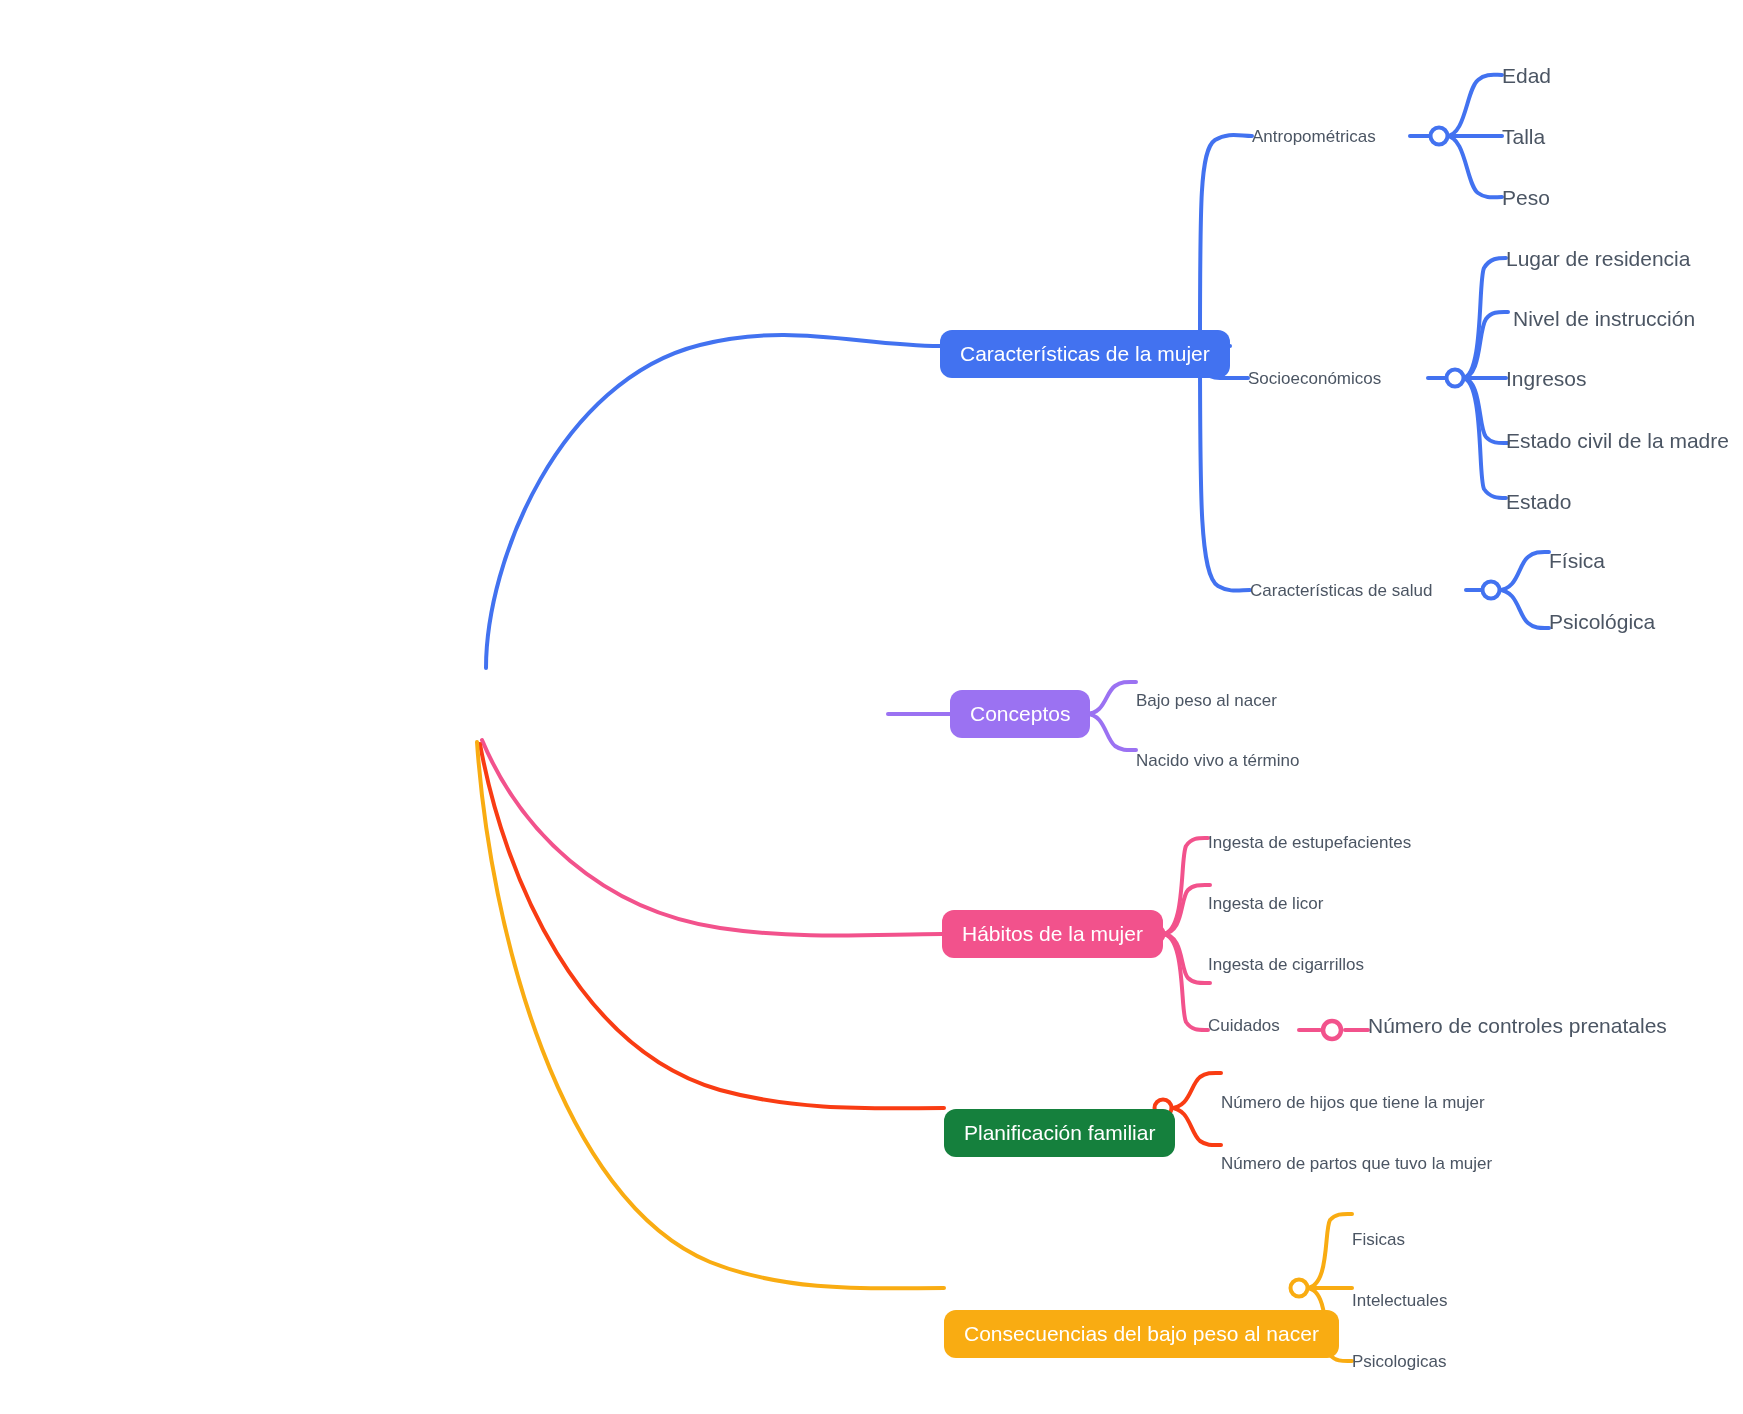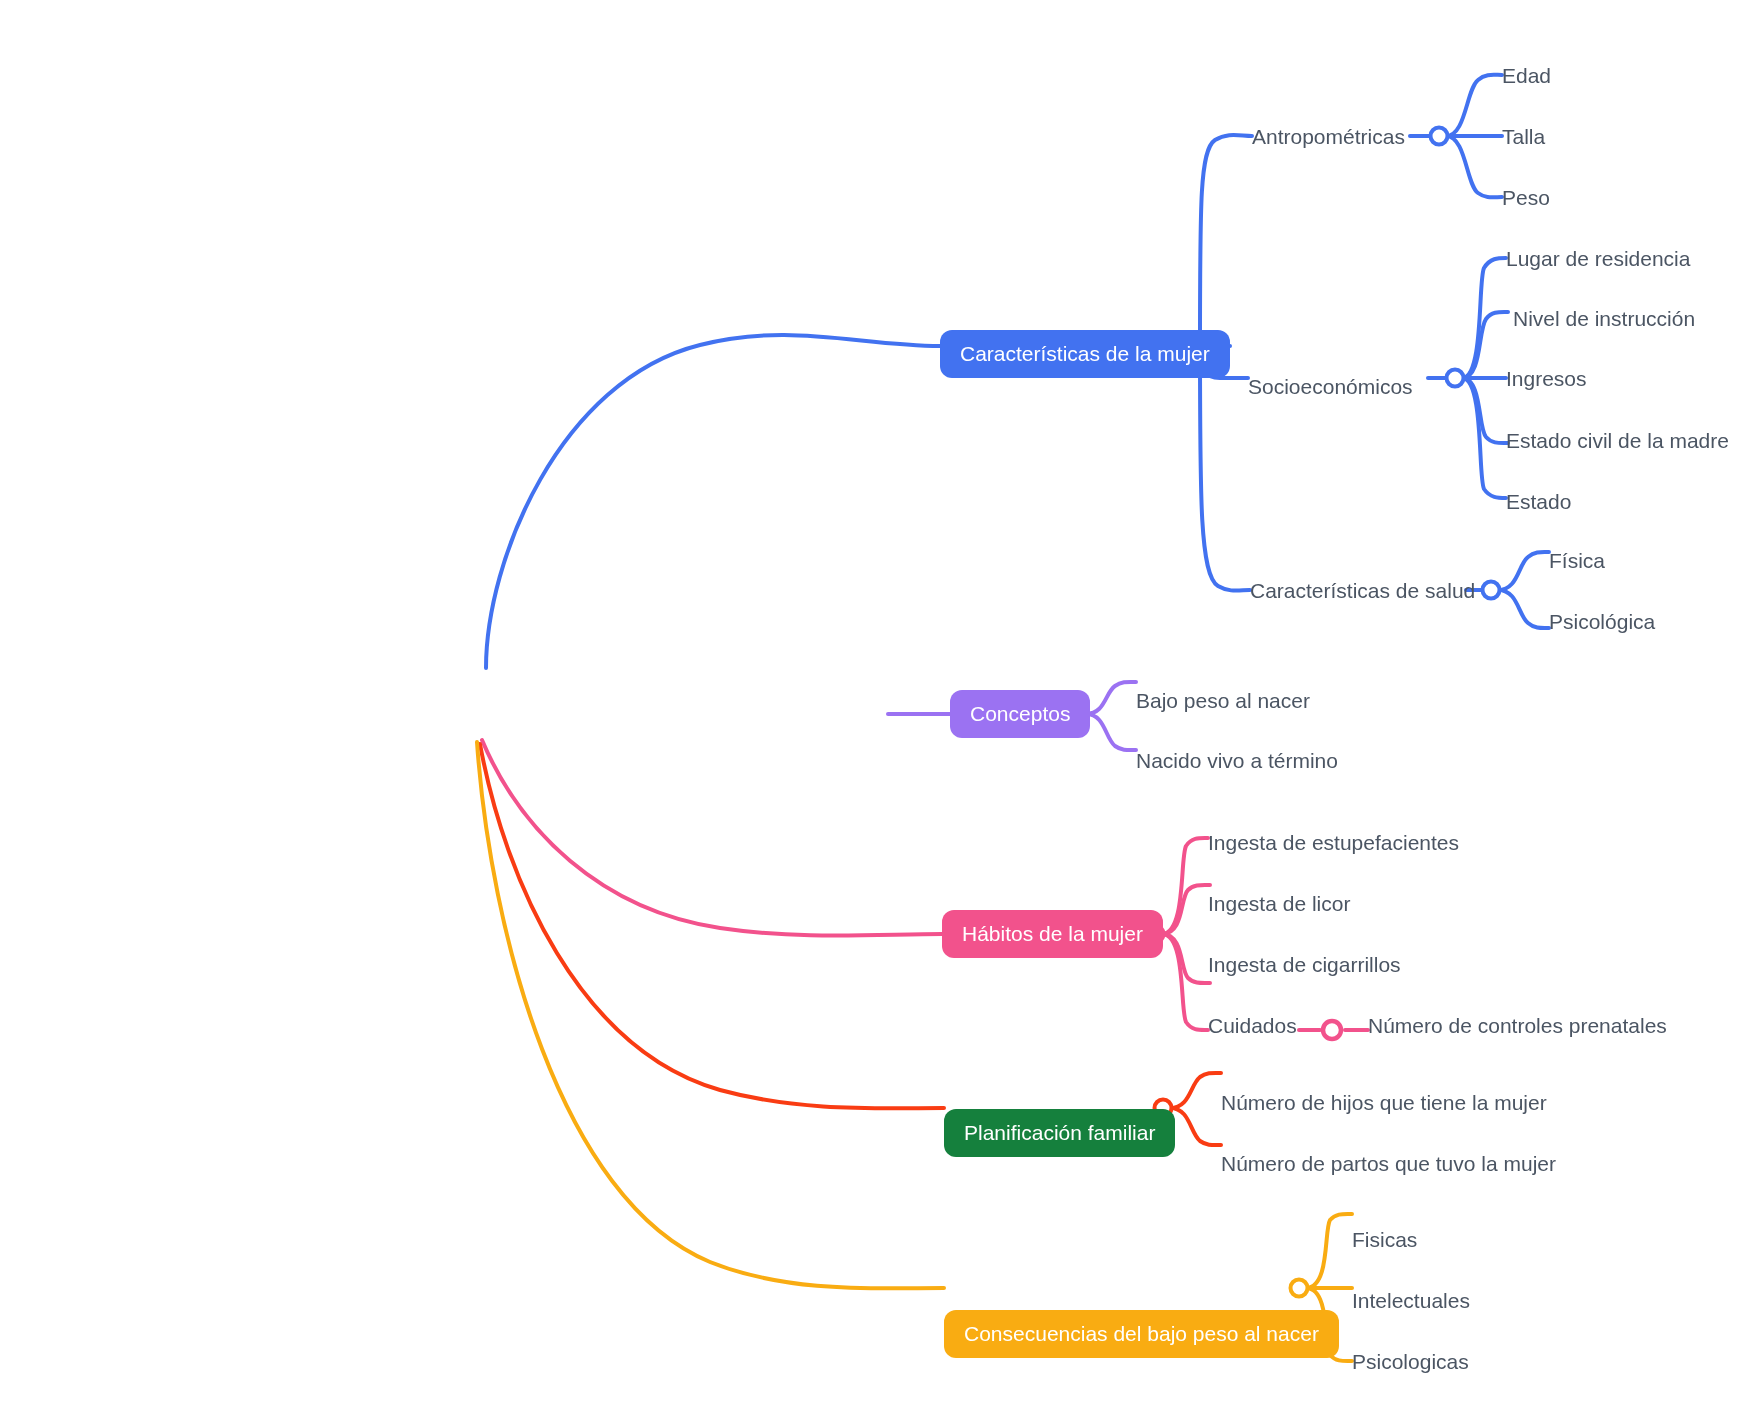--- a/index.html
+++ b/index.html
@@ -54,21 +54,21 @@
   .pill-pink   { background: #f2528c; }
   .pill-red    { background: #15803d; }
   .pill-orange { background: #f9ac12; }
 
   
   .txt {
     color: #4b5563;
     font-size: 21px;
     line-height: 1;
   }
-  .txt-l2 { font-size: 21px; }
+  .txt-l2 { font-size: 17px; }
   .txt-l3 { font-size: 21px; }
 </style>
 </head>
 <body>
 
 <div id="mindmap">
 
   <svg id="edges" viewBox="0 0 1743 1414" xmlns="http://www.w3.org/2000/svg">
 
     <path d="M 486,668 C 486,560 560,380 700,345 C 790,322 860,346 940,346" fill="none" stroke="#4272f0" stroke-width="4" stroke-linecap="round"></path>
@@ -135,21 +135,21 @@
   </svg>
 
 
   <div class="node pill pill-blue" style="left:940px; top:354px; transform:translateY(-50%);">Características de la mujer</div>
 
   <div class="node txt txt-l2" style="left:1252px; top:136px; transform:translateY(-50%);">Antropométricas</div>
   <div class="node txt txt-l3" style="left:1502px; top:75px; transform:translateY(-50%);">Edad</div>
   <div class="node txt txt-l3" style="left:1502px; top:136px; transform:translateY(-50%);">Talla</div>
   <div class="node txt txt-l3" style="left:1502px; top:197px; transform:translateY(-50%);">Peso</div>
 
-  <div class="node txt txt-l2" style="left:1248px; top:378px; transform:translateY(-50%);margin-top:8px;">Socioeconómicos</div>
+  <div class="node txt txt-l2" style="left:1248px; top:378px; transform:translateY(-50%);">Socioeconómicos</div>
   <div class="node txt txt-l3" style="left:1506px; top:258px; transform:translateY(-50%);">Lugar de residencia</div>
   <div class="node txt txt-l3" style="left:1506px; top:318px; transform:translateY(-50%);margin-left:7px;">Nivel de instrucción</div>
   <div class="node txt txt-l3" style="left:1506px; top:378px; transform:translateY(-50%);">Ingresos</div>
   <div class="node txt txt-l3" style="left:1506px; top:440px; transform:translateY(-50%);">Estado civil de la madre</div>
   <div class="node txt txt-l3" style="left:1506px; top:501px; transform:translateY(-50%);">Estado</div>
 
   <div class="node txt txt-l2" style="left:1250px; top:590px; transform:translateY(-50%);">Características de salud</div>
   <div class="node txt txt-l3" style="left:1549px; top:560px; transform:translateY(-50%);">Física</div>
   <div class="node txt txt-l3" style="left:1549px; top:621px; transform:translateY(-50%);">Psicológica</div>
 

